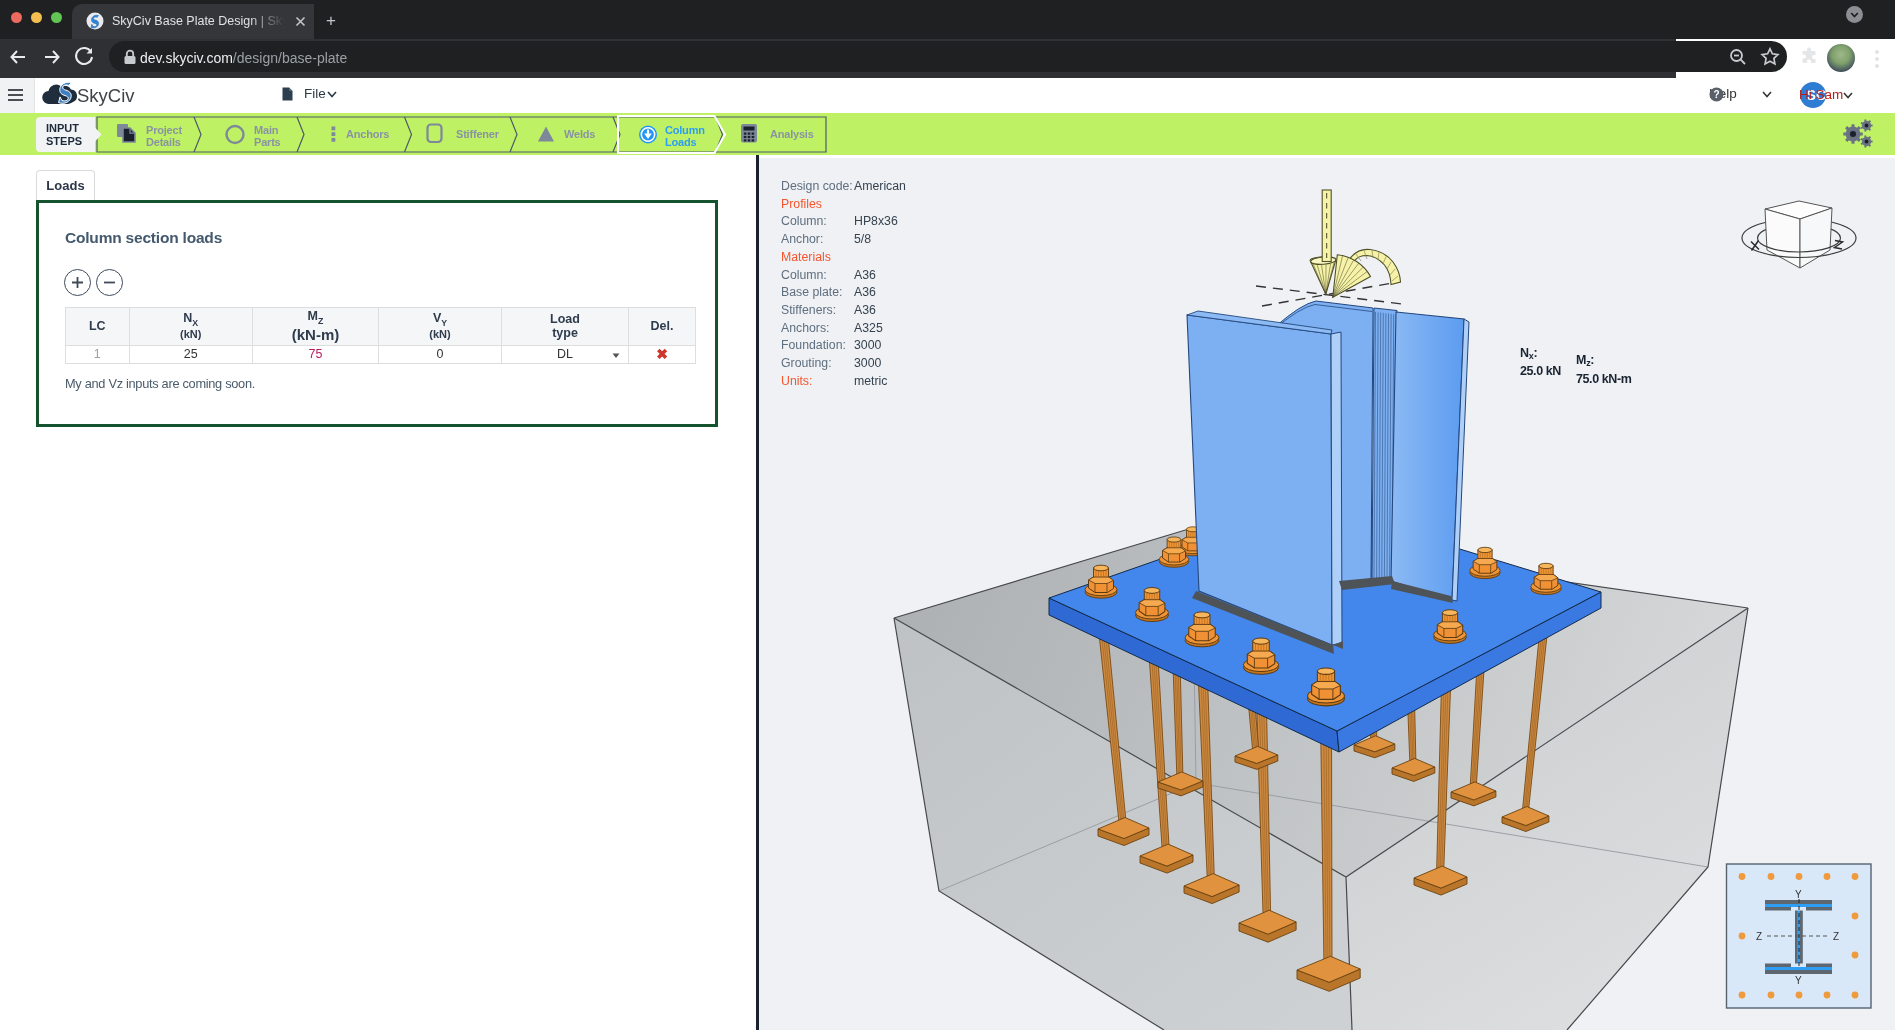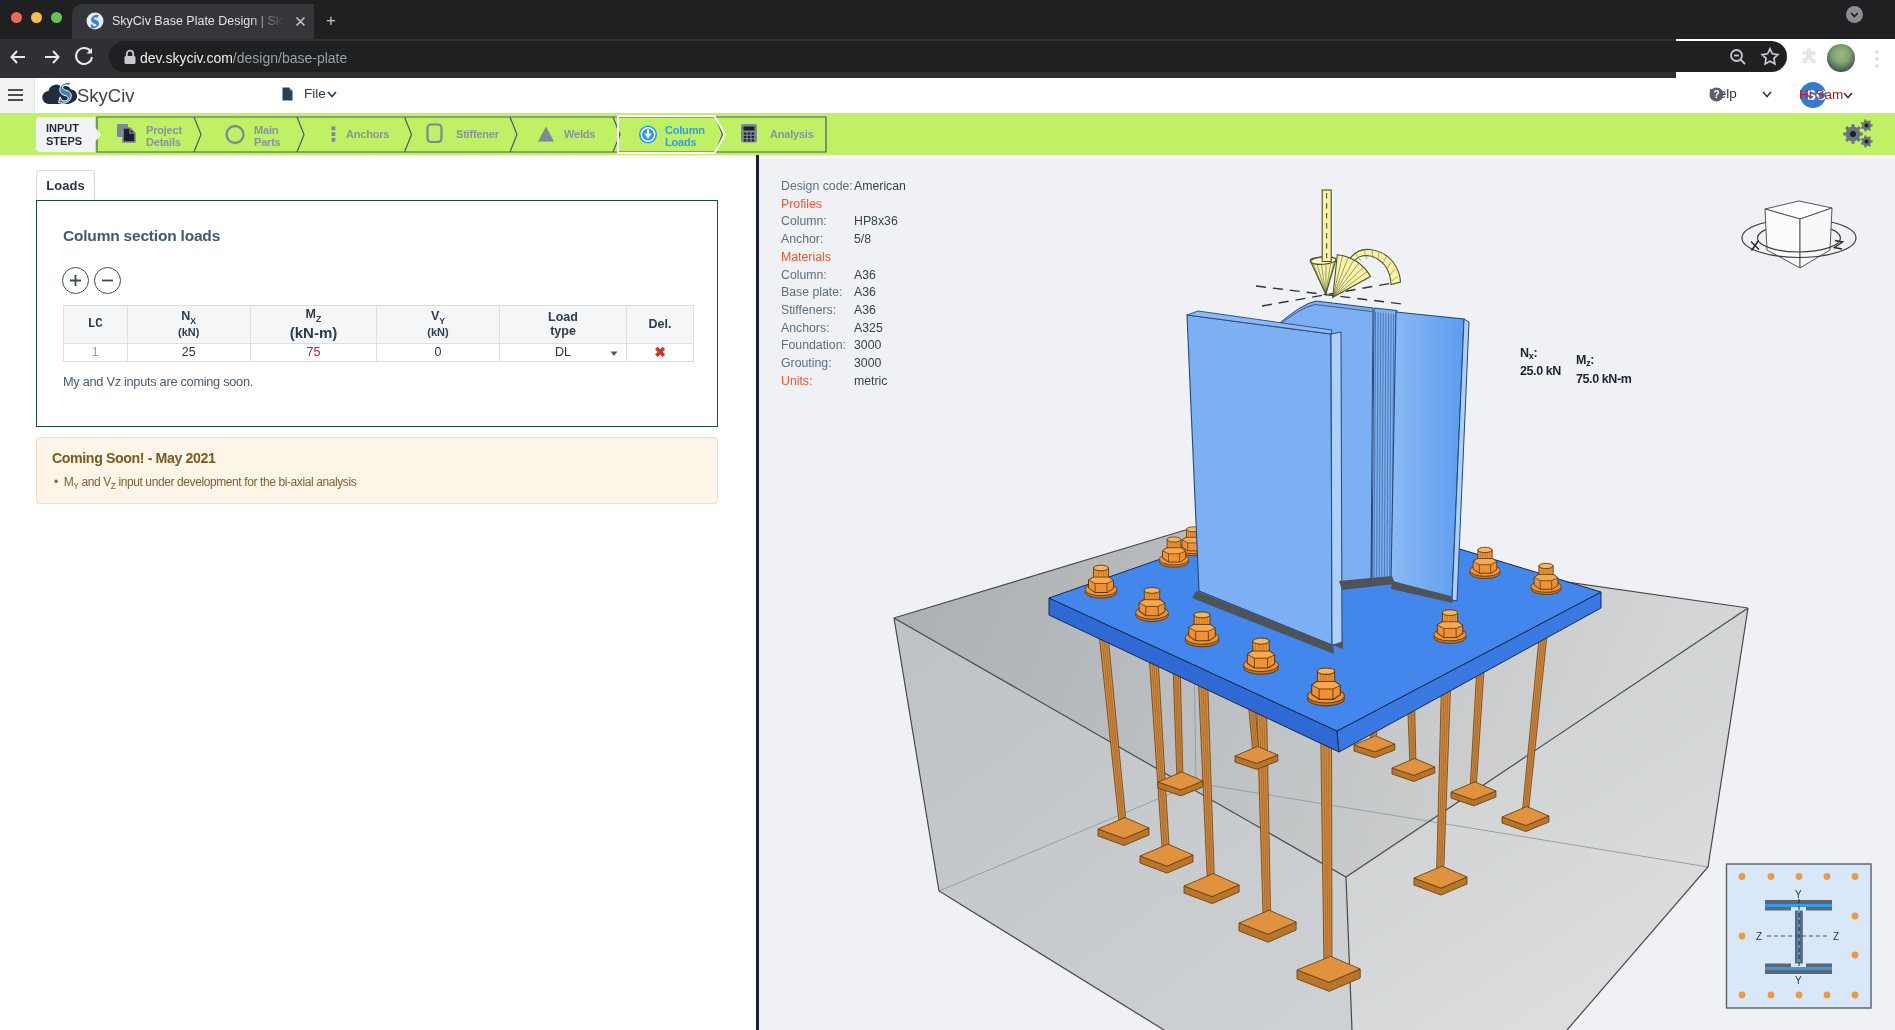--- a/index.html
+++ b/index.html
@@ -31,21 +31,21 @@
 
 #navbar { position:absolute; left:0; top:113px; width:1895px; height:42px; background:#bef264; }
 
 
 #content { position:absolute; left:0; top:155px; width:1895px; height:875px; background:#fff; }
 #divider { position:absolute; left:756px; top:0; width:3px; height:875px; background:#1a202c; }
 #viewport { position:absolute; left:759px; top:0; width:1136px; height:875px; background:#eff1f5; }
 
 
 #loadstab { position:absolute; left:36px; top:15px; width:59px; height:30px; background:#fff; border:1px solid #d9dbdd; border-bottom:none; border-radius:4px 4px 0 0; z-index:2; font-size:13px; font-weight:bold; color:#2b3648; text-align:center; line-height:30px; }
-#panel { position:absolute; left:36px; top:44.5px; width:682px; height:227px; background:#fff; border:1px solid #14532d; }
+#panel { position:absolute; left:36px; top:44.5px; width:682px; height:227px; background:#fff; border:3px solid #14532d; }
 #cstitle { position:absolute; left:26px; top:26px; font-size:15.5px; font-weight:bold; color:#44596e; letter-spacing:-0.2px; }
 .circbtn { position:absolute; top:66px; width:27px; height:27px; border:1px solid #3e4a58; border-radius:50%; background:#fff; color:#3e4a58; text-align:center; }
 #ltable { position:absolute; left:26px; top:104px; border-collapse:collapse; font-size:12.5px; }
 #ltable th { background:#f5f6f8; border:1px solid #dcdee0; font-weight:bold; color:#2e3c4d; vertical-align:middle; padding:0; }
 #ltable td { border:1px solid #dcdee0; text-align:center; vertical-align:middle; padding:0; }
 #mynote { position:absolute; left:26px; top:173px; font-size:12.8px; color:#4a5b6b; letter-spacing:-0.3px; }
 #alert { position:absolute; left:36px; top:282px; width:682px; height:67px; background:#fdf5e7; border:1px solid #f3ddb9; border-radius:4px; }
 #alert h3 { position:absolute; left:15px; top:12px; font-size:14.2px; color:#7b5a1e; letter-spacing:-0.4px; }
 #alert .bullet { position:absolute; left:17px; top:37px; font-size:12px; color:#7d6234; letter-spacing:-0.4px; }
 sub { font-size:70%; }
@@ -240,44 +240,40 @@
     <div id="cstitle">Column section loads</div>
     <div class="circbtn" style="left:24.5px;"><svg width="25" height="25" viewBox="0 0 25 25">
           <path d="M12.5 7 V18 M7 12.5 H18" stroke="#3e4a58" stroke-width="1.8"></path>
         </svg></div>
     <div class="circbtn" style="left:56.8px;"><svg width="25" height="25" viewBox="0 0 25 25">
           <path d="M7 12.5 H18" stroke="#3e4a58" stroke-width="1.8"></path>
         </svg></div>
     <table id="ltable">
       <tbody>
           <tr>
-        <th style="width:63.5px; height:38px;font-family:Liberation Mono, monospace;">LC</th>
+        <th style="width:63.5px; height:38px;">LC</th>
         <th style="width:123.5px;">N<sub>X</sub><br><span style="font-size:11px;">(kN)</span></th>
         <th style="width:126px;">M<sub>Z</sub><br><span style="font-size:15px;">(kN-m)</span></th>
         <th style="width:123px;">V<sub>Y</sub><br><span style="font-size:11px;">(kN)</span></th>
         <th style="width:127px;">Load<br>type</th>
         <th style="width:67px;">Del.</th>
       </tr>
       <tr>
         <td style="height:18.5px; color:#9ba1a8;">1</td>
         <td style="color:#333;">25</td>
         <td style="color:#be185d;margin-left:23px;">75</td>
         <td style="color:#333;">0</td>
         <td style="color:#333; position:relative;">DL<svg width="8" height="6" viewBox="0 0 8 6" style="position:absolute; right:8px; top:7px;">
                 <path d="M0.5 0.5 L4 5 L7.5 0.5" fill="#555"></path>
               </svg></td>
         <td style="color:#ce352c; font-weight:bold; font-size:14px;">✖</td>
       </tr>
     </tbody>
       </table>
     <div id="mynote">My and Vz inputs are coming soon.</div>
-  </div>
-  <div id="alert">
-    <h3>Coming Soon! - May 2021</h3>
-    <div class="bullet">• &nbsp;M<sub>Y</sub> and V<sub>Z</sub> input under development for the bi-axial analysis</div>
   </div>
   <div id="divider"></div>
   <div id="whitestrip" style="position:absolute; left:759px; top:0; width:1136px; height:2.5px; background:#fff; z-index:3;"></div>
   <div id="viewport">
     <svg id="scene" width="1136" height="875" viewBox="0 0 1136 875">
 <defs>
 <linearGradient id="ctop" x1="0" y1="0" x2="1" y2="0.18">
  <stop offset="0" stop-color="#acafb1"></stop>
             <stop offset="0.5" stop-color="#bfc2c4"></stop>
             <stop offset="1" stop-color="#d5d7d8"></stop>

